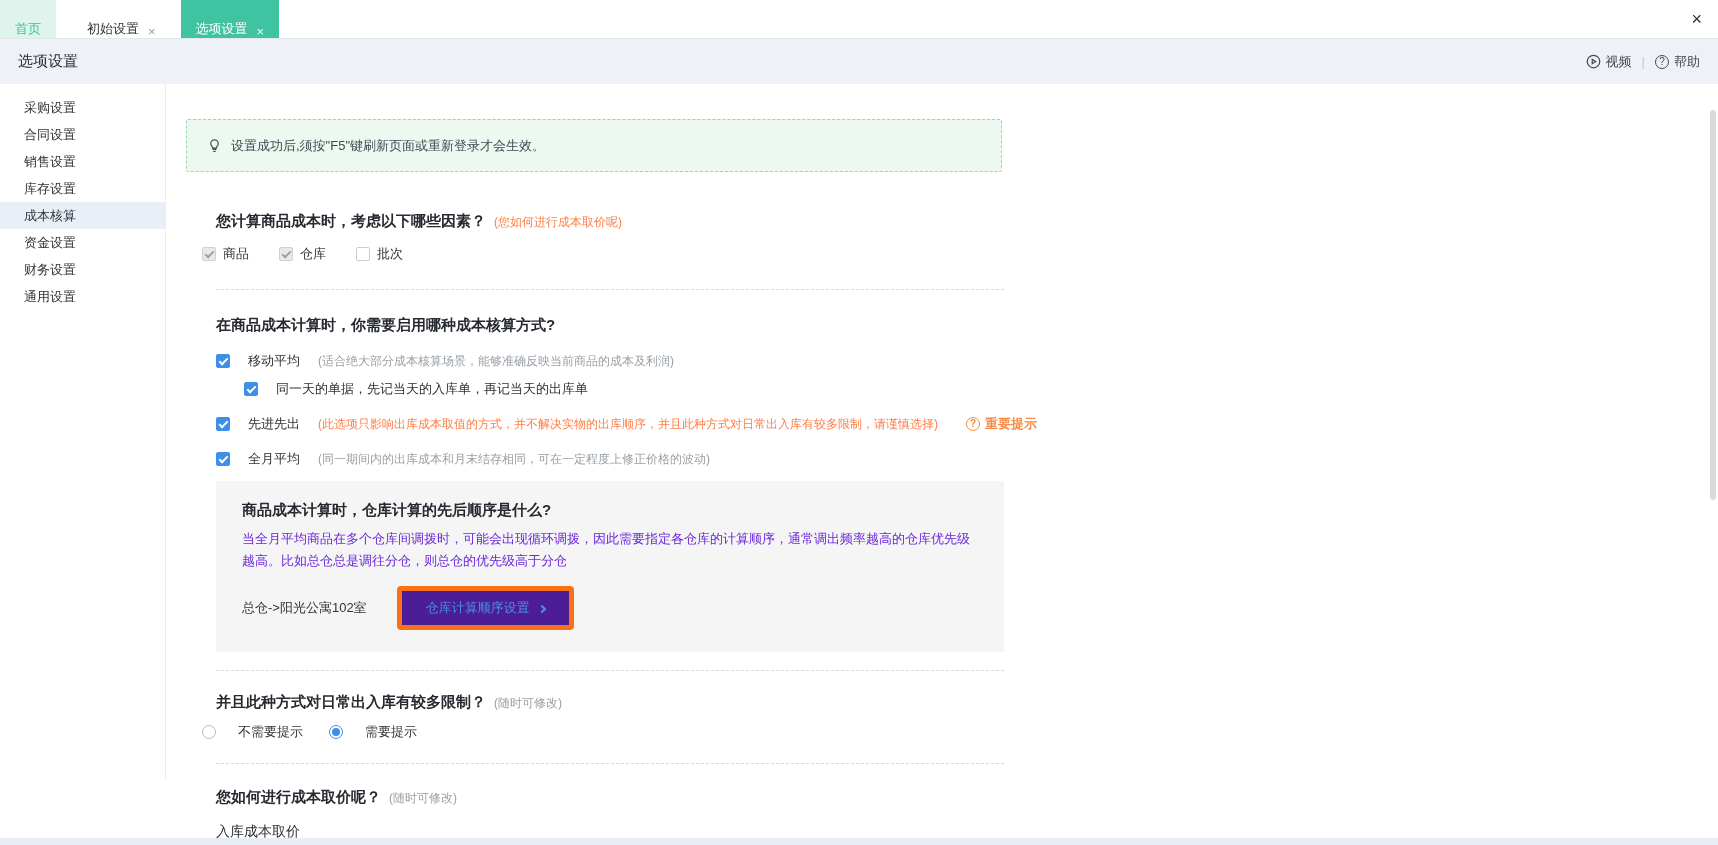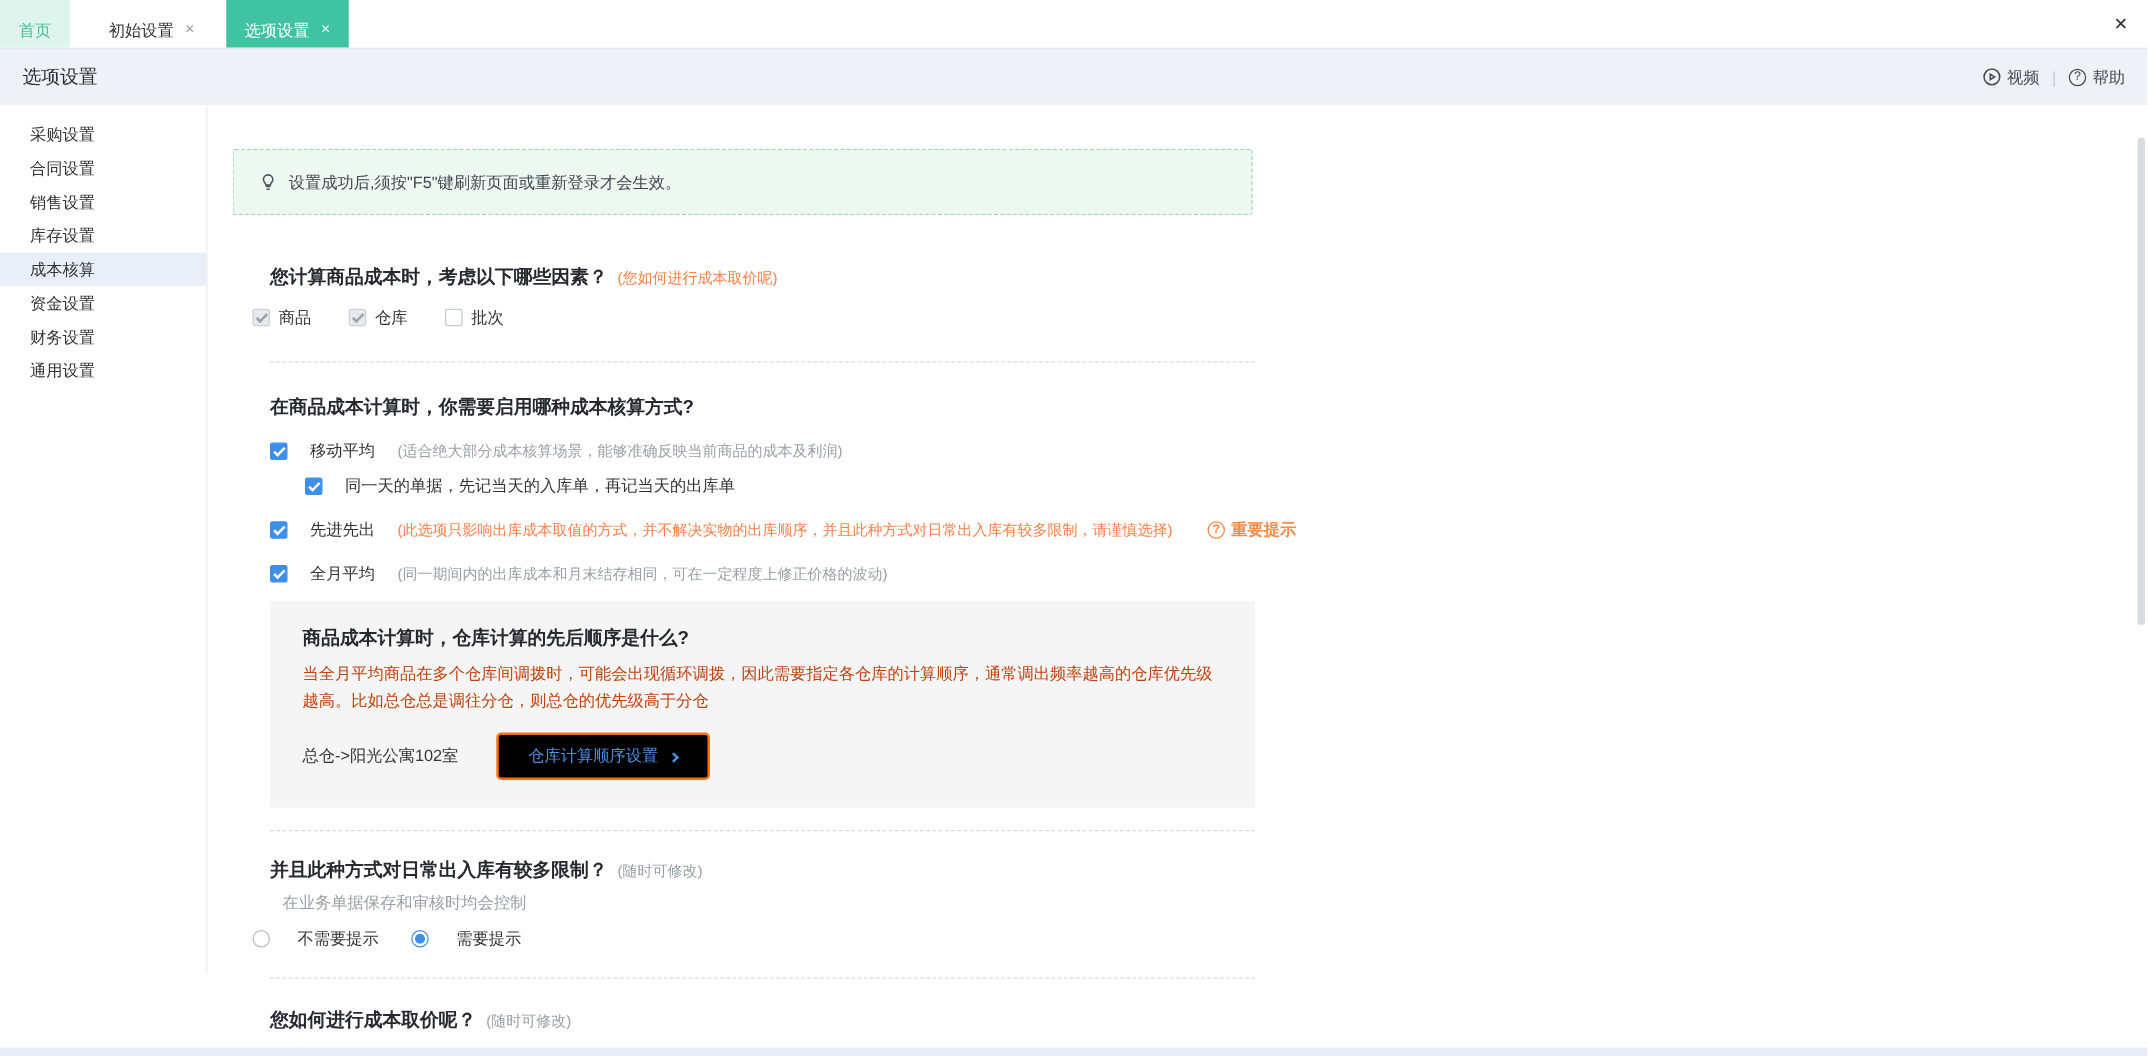--- a/index.html
+++ b/index.html
@@ -2,21 +2,21 @@
 <html><head>
 <meta charset="utf-8">
 <style>
   * { margin:0; padding:0; box-sizing:border-box; }
   html,body { background:#fff; }
   .app { position:relative; width:1718px; height:845px; background:#fff; overflow:hidden;
          font-family:"Liberation Sans", sans-serif; color:#333; }
 
   
   .tabbar { height:38px; display:flex; align-items:stretch; background:#fff; position:relative; }
-  .tab { display:flex; align-items:flex-start; gap:9px; padding:16px 15px; font-size:13px; cursor:pointer; white-space:nowrap; }
+  .tab { display:flex; align-items:flex-end; gap:9px; padding:0 15px; font-size:13px; cursor:pointer; white-space:nowrap; }
   .tab-home { background:#def4ec; color:#3fc3a0; }
   .tab-plain { margin-left:16px; color:#333; }
   .tab-active { margin-left:10px; background:#3fc3a0; color:#fff; }
   .tab-close { font-size:13px; color:#98a0a9; line-height:1; }
   .tab-active .tab-close { color:#ecfff8; }
   .win-close { position:absolute; right:16px; top:50%; transform:translateY(-50%); font-size:18px; color:#2c2f33; cursor:pointer; }
 
   
   .header { height:46px; background:#eef1f5; border-top:1px solid #e4e7eb; display:flex; align-items:center; padding:0 18px; }
   .header-title { font-size:15px; color:#2a2e36; }
@@ -54,24 +54,24 @@
 
   .divider { border-top:1px dashed #dadada; width:788px; margin-left:30px; margin-top:26px; }
 
   .opt { margin-left:30px; margin-top:17px; display:flex; align-items:center; gap:18px; font-size:13px; color:#333; }
   .opt .note { font-size:12px; }
   .sub-opt { margin-left:58px; margin-top:10px; }
   .warn { display:inline-flex; align-items:center; gap:5px; color:#f98a44; font-weight:bold; font-size:13px; margin-left:10px; cursor:pointer; }
 
   .wh-box { margin-left:30px; margin-top:13px; width:788px; background:#f5f5f6; padding:20px 26px 22px 26px; }
   .wh-title { font-size:15px; font-weight:bold; color:#262a30; }
-  .wh-desc { margin-top:8px; font-size:13px; color:#c2410c; line-height:1.7; }
+  .wh-desc { margin-top:8px; font-size:13px; color:#6d28d9; line-height:1.7; }
   .wh-row { margin-top:14px; display:flex; align-items:center; font-size:13px; color:#333; }
-  .wh-btn { margin-left:30px; display:inline-flex; align-items:center; gap:9px; border:2px solid #f97316; color:#4a90e2;
-            background:#000000; border-radius:4px; padding:8px 24px; font-size:13px; cursor:pointer; }
+  .wh-btn { margin-left:30px; display:inline-flex; align-items:center; gap:9px; border:5px solid #f97316; color:#4a90e2;
+            background:#4c1d95; border-radius:4px; padding:8px 24px; font-size:13px; cursor:pointer; }
   .chev { width:6px; height:6px; border-top:2px solid #4a90e2; border-right:2px solid #4a90e2; transform:rotate(45deg); margin-top:1px; }
 
   .hint { margin-top:7px; padding-left:10px; font-size:13px; color:#9aa0a6; }
   .radio-row { margin-top:11px; display:flex; align-items:center; gap:26px; font-size:13px; color:#333; }
   .radio-item { display:flex; align-items:center; gap:22px; cursor:pointer; }
   .radio { width:14px; height:14px; border-radius:50%; border:1px solid #b6bcc4; background:#fff; position:relative; flex:none; }
   .radio.on { border-color:#3d8fe8; }
   .radio.on::after { content:""; position:absolute; left:2px; top:2px; right:2px; bottom:2px; background:#3d8fe8; border-radius:50%; }
 
   .sub-heading { margin-top:16px; font-size:14px; color:#2b2f36; }
@@ -204,21 +204,20 @@
           </span>
         </div>
       </div>
 
       <div class="divider" style="margin-top:18px;"></div>
 
       <div class="section" style="margin-top:22px;">
         <div class="sec-title">
           <span>并且此种方式对日常出入库有较多限制？</span><span class="note-gray">(随时可修改)</span>
         </div>
-        <div class="hint">在业务单据保存和审核时均会控制</div>
         <div class="radio-row" style="margin-left:-14px;">
           <span class="radio-item">
             <span class="radio"></span>
             <span>不需要提示</span>
           </span>
           <span class="radio-item">
             <span class="radio on"></span>
             <span>需要提示</span>
           </span>
         </div>

